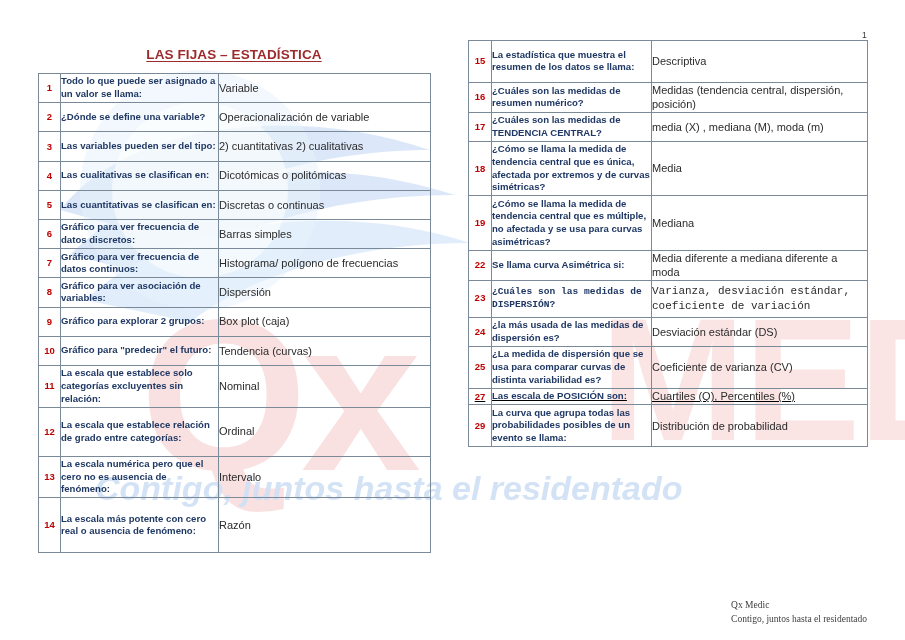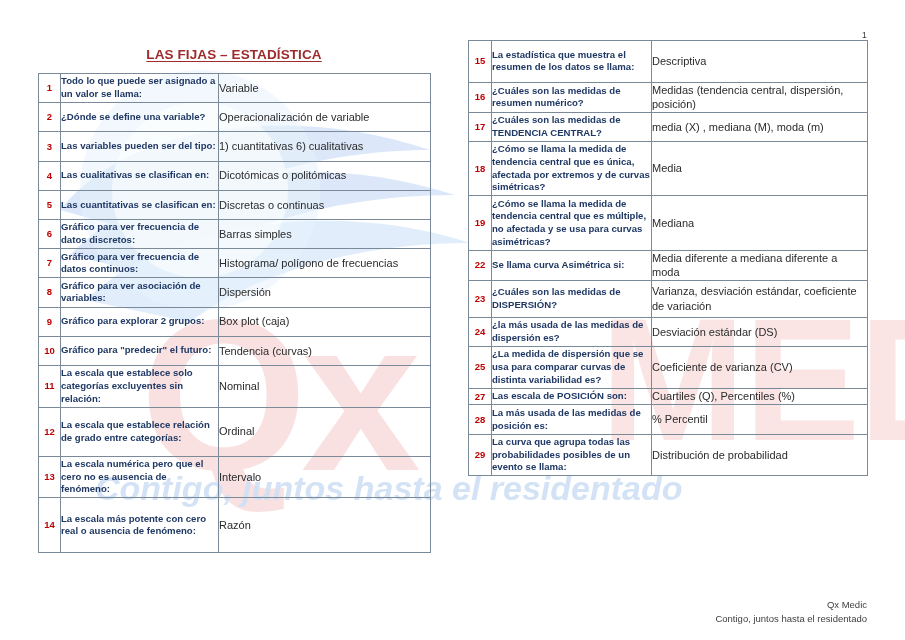--- a/index.html
+++ b/index.html
@@ -104,23 +104,24 @@
     line-height: 1.32;
     padding: 2px 4px 2px 6px;
     text-align: left;
   }
 
   
   .footer {
     position: absolute;
     right: 38px;
     bottom: 14px;
-    text-align: right;
+    text-align: left;
     color: #404040;
     line-height: 1.5;
+    font-family: Liberation Serif, serif;
   }
   .footer-brand { font-size: 9.5px; }
   .footer-tag   { font-size: 9.5px; }
 </style>
 </head>
 <body>
 
 <div id="watermark-layer">
   <svg width="905" height="640" viewBox="0 0 905 640" xmlns="http://www.w3.org/2000/svg">
 
@@ -162,21 +163,21 @@
           <td class="cell-a">Variable</td>
         </tr>
         <tr style="height: 29.2px;">
           <td class="cell-num">2</td>
           <td class="cell-q">¿Dónde se define una variable?</td>
           <td class="cell-a">Operacionalización de variable</td>
         </tr>
         <tr style="height: 29.2px;">
           <td class="cell-num">3</td>
           <td class="cell-q">Las variables pueden ser del tipo:</td>
-          <td class="cell-a">1)    cuantitativas 6) cualitativas</td>
+          <td class="cell-a">2)    cuantitativas 2) cualitativas</td>
         </tr>
         <tr style="height: 29.2px;">
           <td class="cell-num">4</td>
           <td class="cell-q">Las cualitativas se clasifican en:</td>
           <td class="cell-a">Dicotómicas o politómicas</td>
         </tr>
         <tr style="height: 29.2px;">
           <td class="cell-num">5</td>
           <td class="cell-q">Las cuantitativas se clasifican en:</td>
           <td class="cell-a">Discretas o continuas</td>
@@ -259,44 +260,39 @@
         <tr style="height: 54.4px;">
           <td class="cell-num">19</td>
           <td class="cell-q">¿Cómo se llama la medida de tendencia central que es múltiple, no afectada y se usa para curvas asimétricas?</td>
           <td class="cell-a">Mediana</td>
         </tr>
         <tr style="height: 29.2px;">
           <td class="cell-num">22</td>
           <td class="cell-q">Se llama curva Asimétrica si:</td>
           <td class="cell-a">Media diferente a mediana diferente a moda</td>
         </tr>
-        <tr style="height: 37px;">
+        <tr style="height: 37px; font-family: Liberation Mono, monospace;">
           <td class="cell-num">23</td>
           <td class="cell-q">¿Cuáles son las medidas de DISPERSIÓN?</td>
           <td class="cell-a">Varianza, desviación estándar, coeficiente de variación</td>
         </tr>
         <tr style="height: 29.2px;">
           <td class="cell-num">24</td>
           <td class="cell-q">¿la más usada de las medidas de dispersión es?</td>
           <td class="cell-a">Desviación estándar (DS)</td>
         </tr>
         <tr style="height: 41.8px;">
           <td class="cell-num">25</td>
           <td class="cell-q">¿La medida de dispersión que se usa para comparar curvas de distinta variabilidad es?</td>
           <td class="cell-a">Coeficiente de varianza (CV)</td>
         </tr>
-        <tr style="height: 16.6px;">
+        <tr style="height: 16.6px; text-decoration: underline;">
           <td class="cell-num">27</td>
           <td class="cell-q">Las escala de POSICIÓN son:</td>
           <td class="cell-a">Cuartiles (Q), Percentiles (%)</td>
-        </tr>
-        <tr style="height: 29.2px;">
-          <td class="cell-num">28</td>
-          <td class="cell-q">La más usada de las medidas de posición es:</td>
-          <td class="cell-a">% Percentil</td>
         </tr>
         <tr style="height: 41.8px;">
           <td class="cell-num">29</td>
           <td class="cell-q">La curva que agrupa todas las probabilidades posibles de un evento se llama:</td>
           <td class="cell-a">Distribución de probabilidad</td>
         </tr>
       </tbody>
   </table>
 
   <div class="footer">

